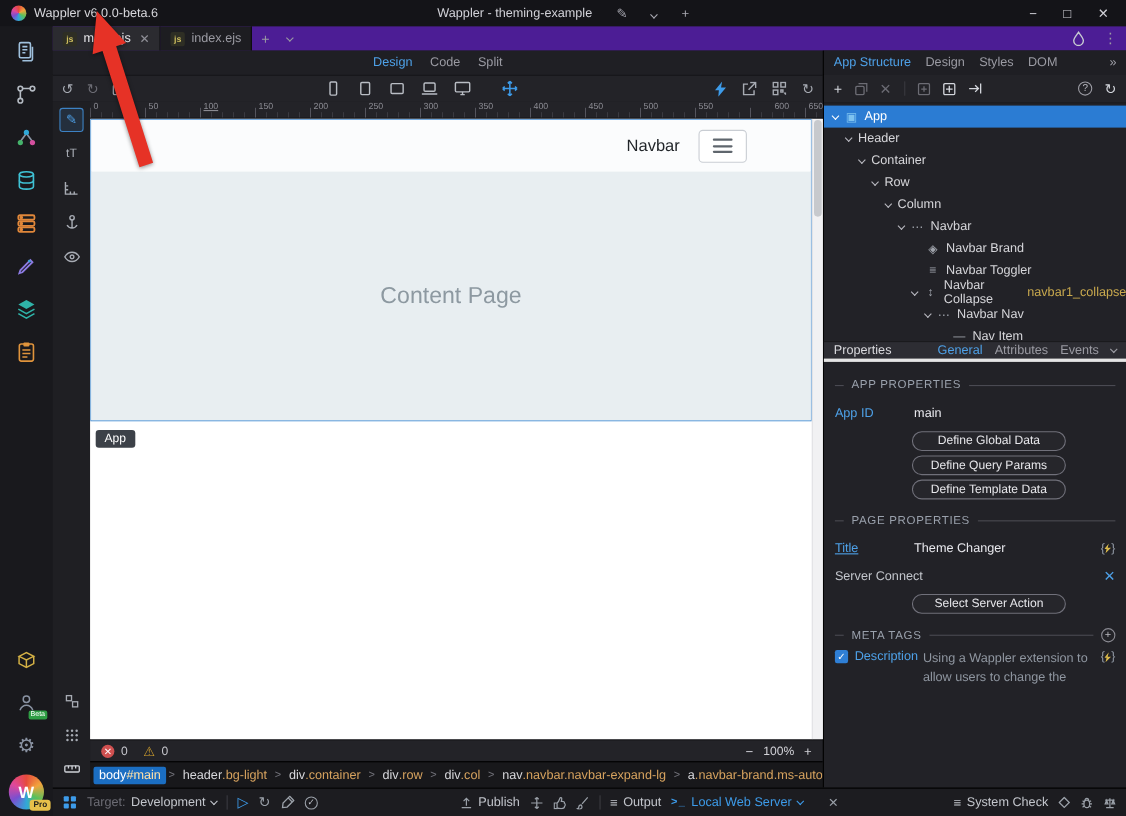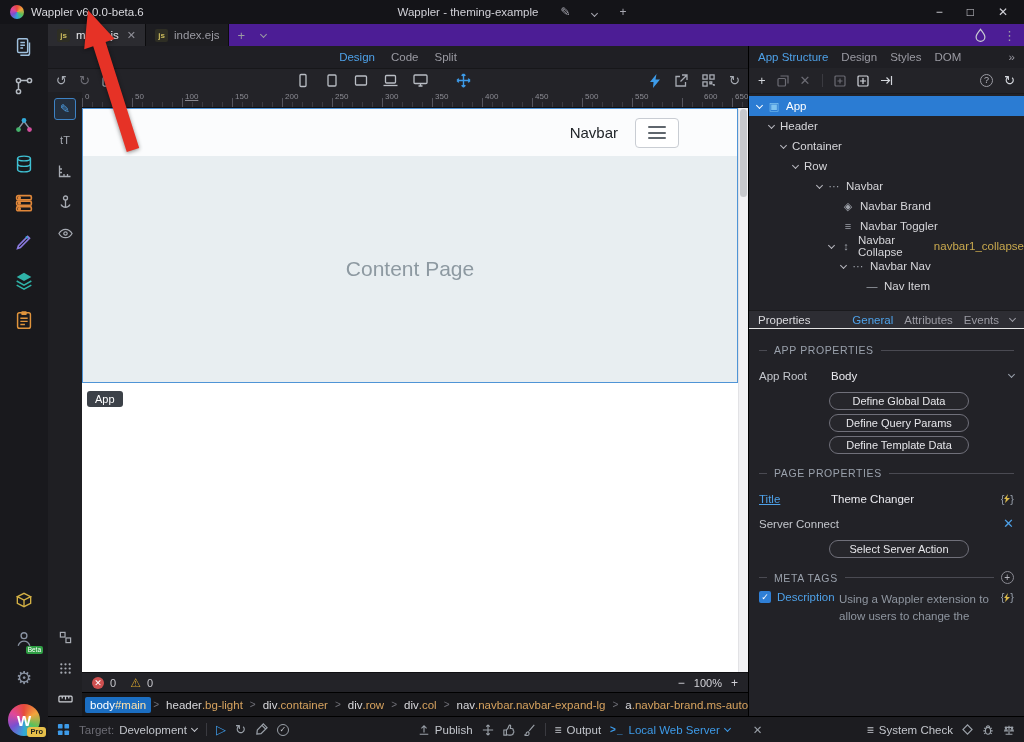--- a/index.html
+++ b/index.html
@@ -127,21 +127,21 @@
   .tree{height:216px;overflow:hidden;padding-top:2px;font-size:11.5px;color:#d6d6da}
   .trow{height:20px;display:flex;align-items:center;gap:6px;padding-left:calc(8px + var(--ind,0)*12px);cursor:pointer}
   .trow .chev{color:#b9b9c0}
   .trow.sel{background:#2b7cd3;color:#fff}
   .trow.sel .chev{color:#fff}
   .chev-sp{width:7px;flex:none}
   .ticon{color:#9fa3ab;font-size:11px;flex:none;width:12px;text-align:center}
   .ticon.blue{color:#7ec3f0}
   .tsuf{color:#c9a94e}
 
-  .props-header{height:19px;background:#2d2d33;border-top:1px solid #1a1a1d;border-bottom:1px solid #e5e5e5;
+  .props-header{height:19px;background:#2d2d33;border-top:1px solid #1a1a1d;border-bottom:3px solid #e5e5e5;
     display:flex;align-items:center;padding:0 9px;font-size:11.5px;color:#dadade}
   .ph-tabs{margin-left:auto;display:flex;align-items:center;gap:11px;color:#9b9ba3}
   .ph-tabs .on{color:#4ea1e8}
   .ph-tab{cursor:pointer}
 
   .props-body{flex:1;overflow:hidden;padding:2px 10px 0;font-size:11.5px}
   .psec{display:flex;align-items:center;gap:7px;margin:13px 0 7px;color:#9aa1ac;font-size:10.5px;letter-spacing:.6px}
   .psec::before{content:"";width:8px;height:1px;background:#4a4a52;flex:none}
   .psec .line{flex:1;height:1px;background:#4a4a52}
   .plus-circle{width:13px;height:13px;border:1px solid #8a8a92;border-radius:50%;color:#b9b9c0;
@@ -582,20 +582,24 @@
               <span>Header</span>
             </div>
             <div class="trow" style="--ind:2">
               <span class="chev"></span>
               <span>Container</span>
             </div>
             <div class="trow" style="--ind:3">
               <span class="chev"></span>
               <span>Row</span>
             </div>
+            <div class="trow" style="--ind:4">
+              <span class="chev"></span>
+              <span>Column</span>
+            </div>
             <div class="trow" style="--ind:5">
               <span class="chev"></span>
               <span class="ticon">⋯</span>
               <span>Navbar</span>
             </div>
             <div class="trow" style="--ind:6">
               <span class="chev-sp"></span>
               <span class="ticon">◈</span>
               <span>Navbar Brand</span>
             </div>
@@ -631,25 +635,22 @@
               <span class="chev"></span>
             </span>
           </div>
 
           <div class="props-body">
             <div class="psec">
               <span>APP PROPERTIES</span>
                 <span class="line"></span>
             </div>
             <div class="prow">
-              <span class="plabel">App Root</span>
-              <span class="pval">Body</span>
-              <span class="rowend">
-                  <span class="chev"></span>
-                </span>
+              <span class="plabel link">App ID</span>
+              <span class="pval">main</span>
             </div>
             <button class="pbtn">Define Global Data</button>
             <button class="pbtn">Define Query Params</button>
             <button class="pbtn">Define Template Data</button>
 
             <div class="psec">
               <span>PAGE PROPERTIES</span>
                 <span class="line"></span>
             </div>
             <div class="prow">

